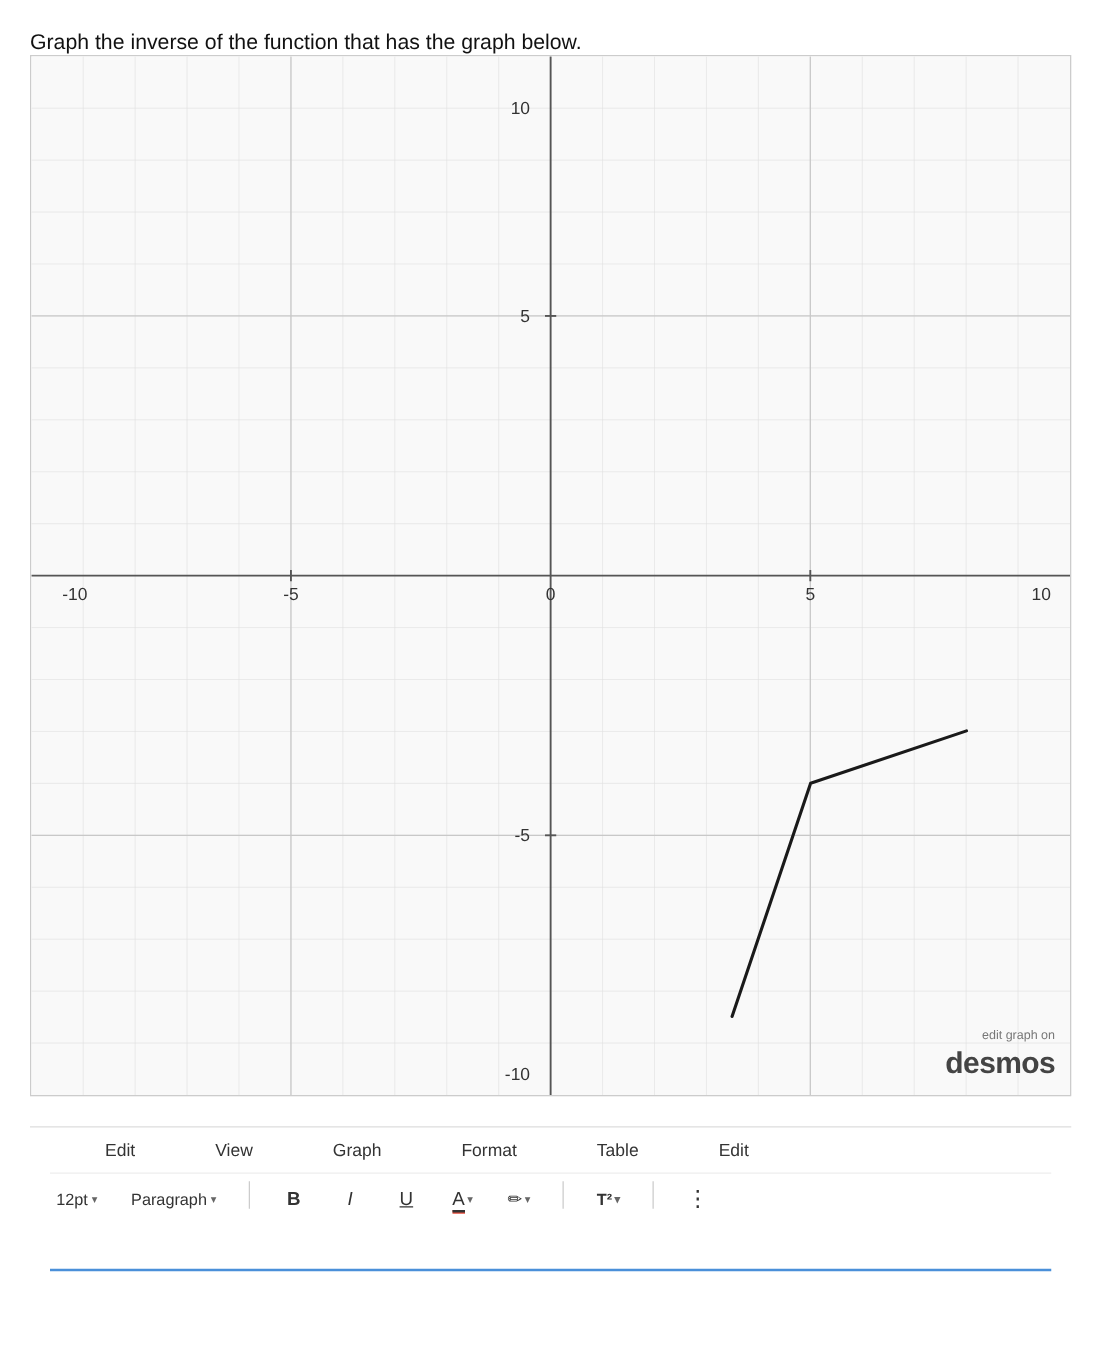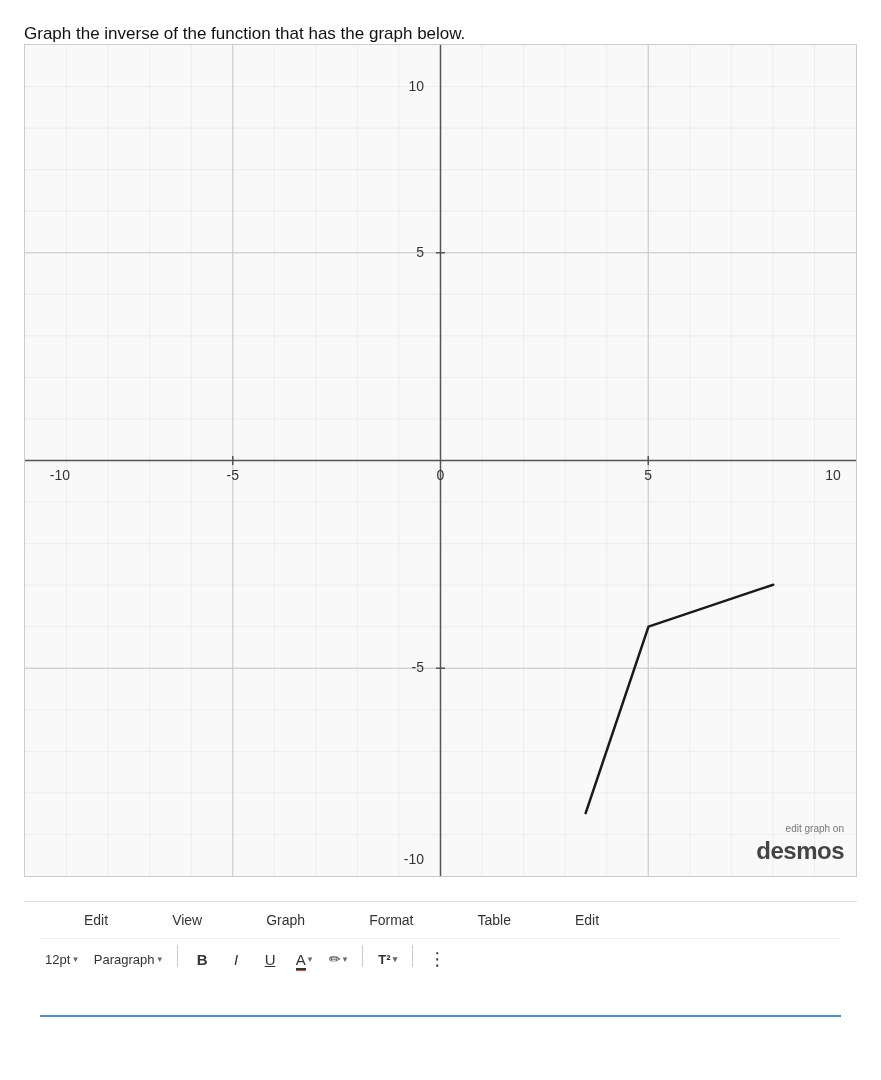--- a/index.html
+++ b/index.html
@@ -67,21 +67,21 @@
     .menu-bar span {
       cursor: pointer;
       padding: 2px 0;
       margin-left: 44px;
     }
     .format-item {
       font-weight: 400;
     }
     .formatting-bar {
       display: flex;
-      gap: 6px;
+      gap: 17px;
       padding: 6px 0 8px 0;
       border-top: 1px solid #eee;
     }
     .fmt-dropdown {
       display: flex;
       align-items: center;
       gap: 3px;
       font-size: 13px;
       color: #333;
       cursor: pointer;

